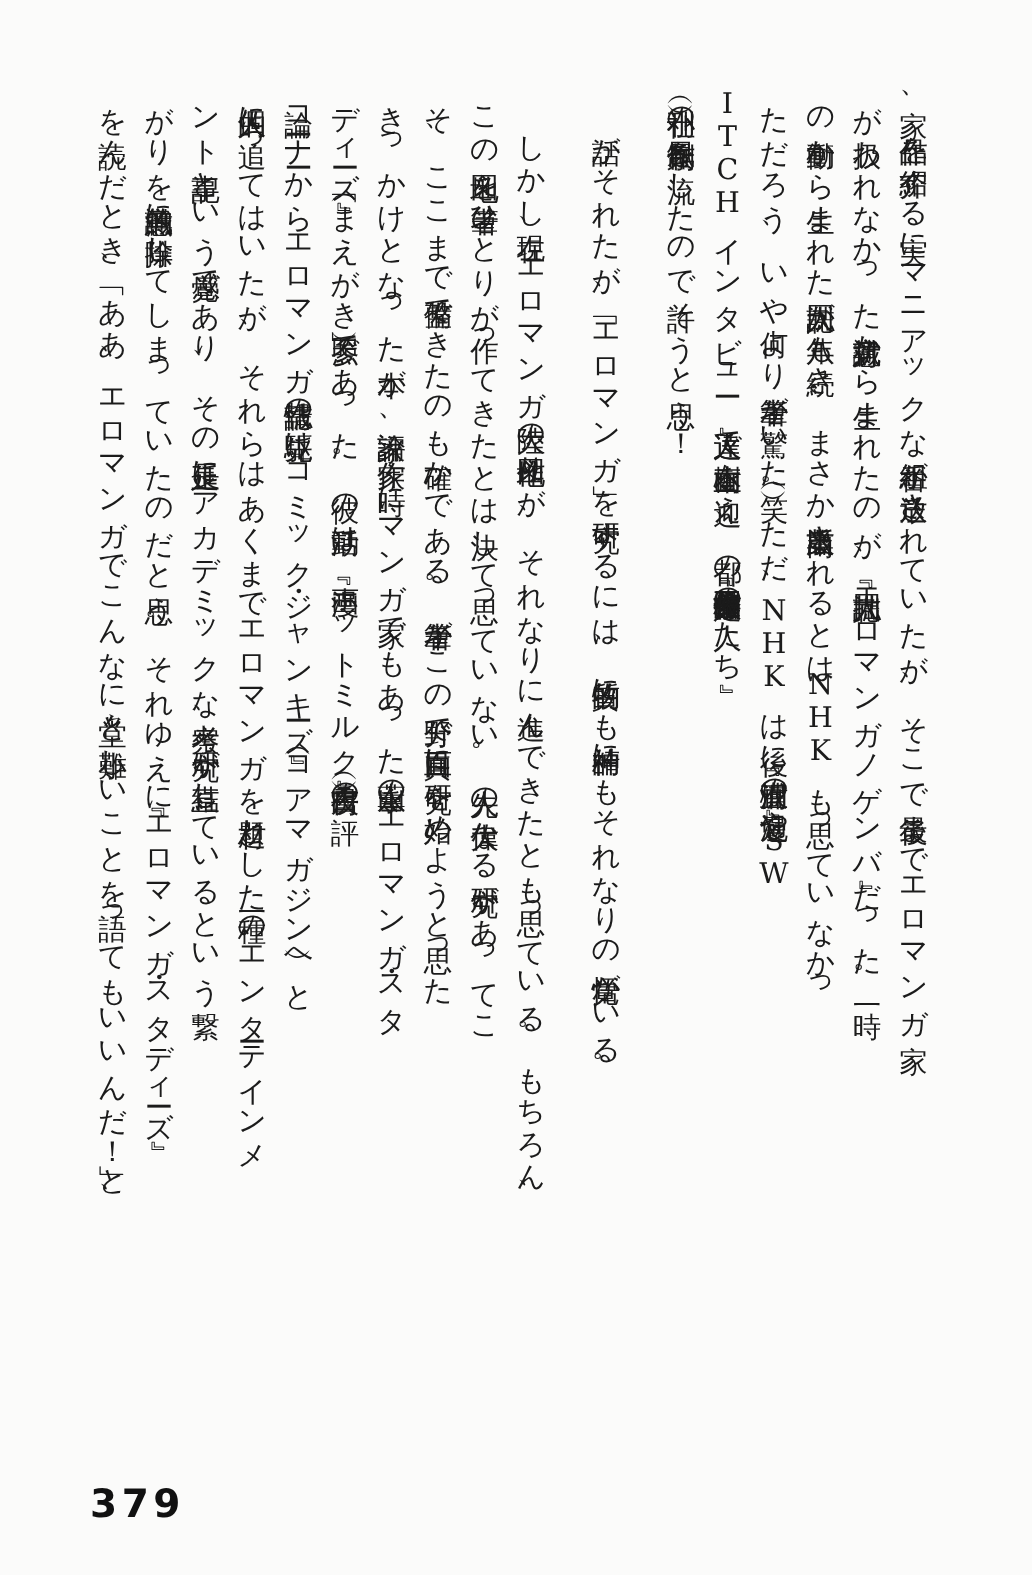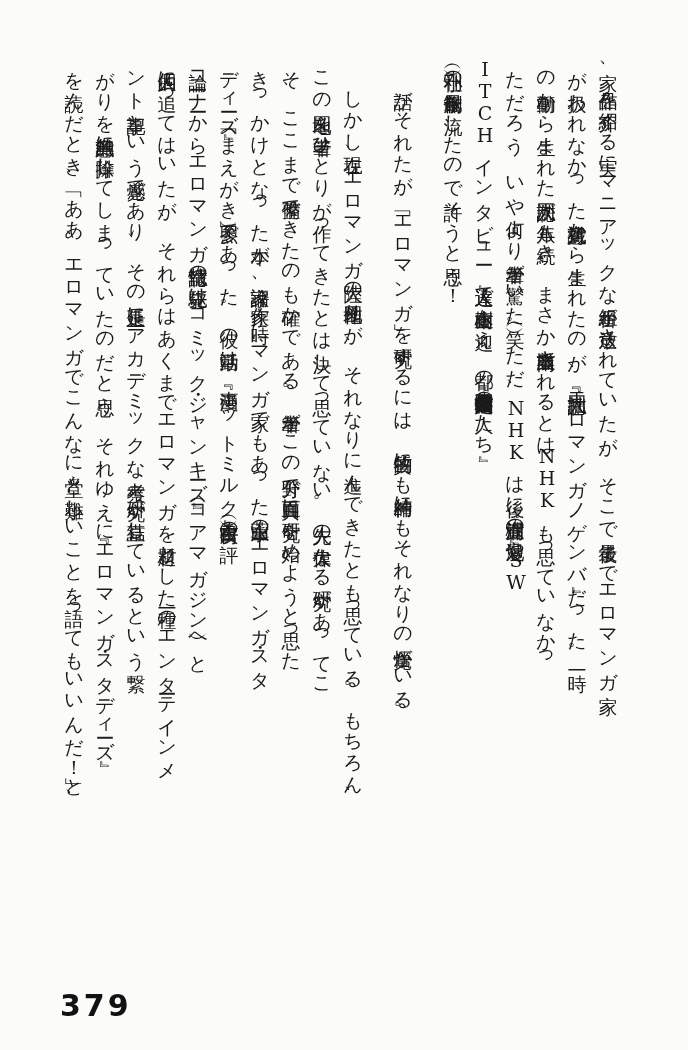--- a/index.html
+++ b/index.html
@@ -42,21 +42,21 @@
   }
   .col:last-child {
     margin-left: 0;
   }
   .page-number {
     position: absolute;
     left: 60px;
     top: 988px;
     font-family: "DejaVu Sans", "Liberation Sans", sans-serif;
     font-weight: bold;
-    font-size: 30px;
+    font-size: 26px;
     letter-spacing: 3px;
     color: #111;
   }
 </style>
 </head>
 <body>
 
 <div class="page">
   <div class="text-block" id="text-columns">
       <div class="col">家、作品を紹介する実にマニアックな番組が放送されていたが、そこで最後までエロマンガ家</div>

